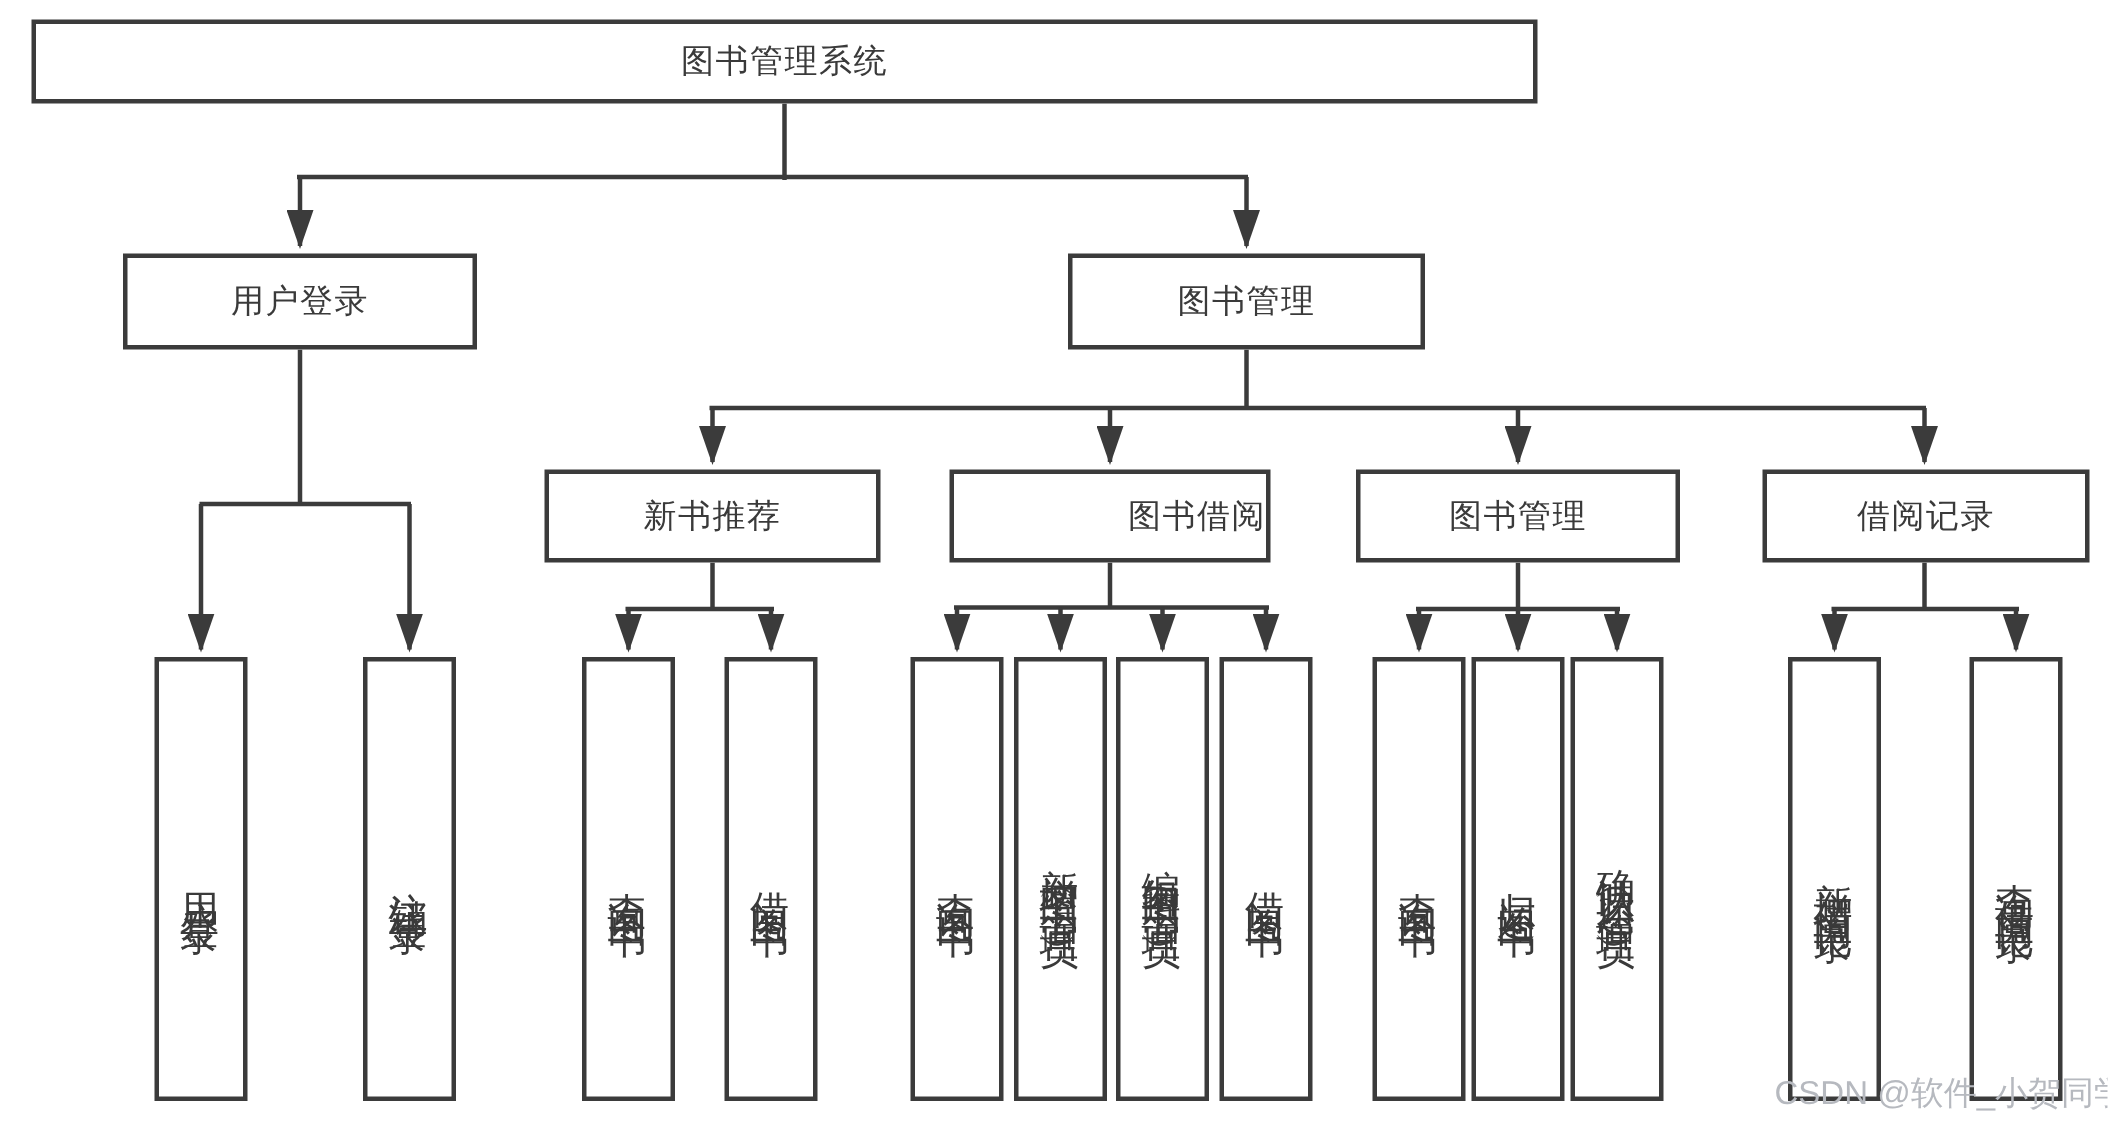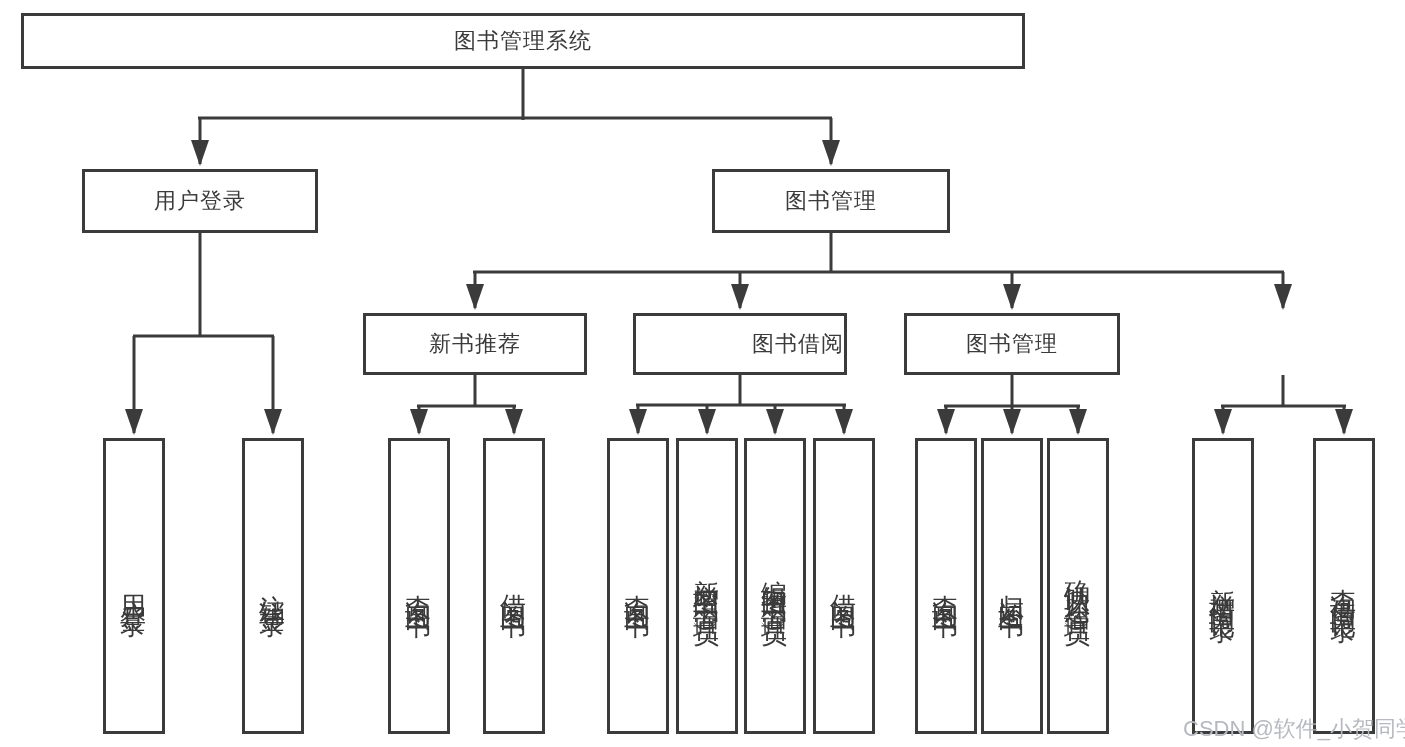--- a/index.html
+++ b/index.html
@@ -115,20 +115,23 @@
 
   <div class="box" style="left:363px; top:313px; width:218px; height:56px;text-align:right;">
     <span class="h-label">新书推荐</span>
   </div>
   <div class="box" style="left:633px; top:313px; width:208px; height:56px;justify-content:flex-end;">
     <span class="h-label">图书借阅</span>
   </div>
   <div class="box" style="left:904px; top:313px; width:210px; height:56px;">
     <span class="h-label">图书管理</span>
   </div>
+  <div class="box" style="left:1175px; top:313px; width:212px; height:56px;">
+    <span class="h-label">借阅记录</span>
+  </div>
 
   <div class="box leaf" style="left:103px;">
     <span class="v-label">用户登录</span>
   </div>
   <div class="box leaf" style="left:242px;">
     <span class="v-label">注销登录</span>
   </div>
 
   <div class="box leaf" style="left:388px;">
     <span class="v-label">查询图书</span>

